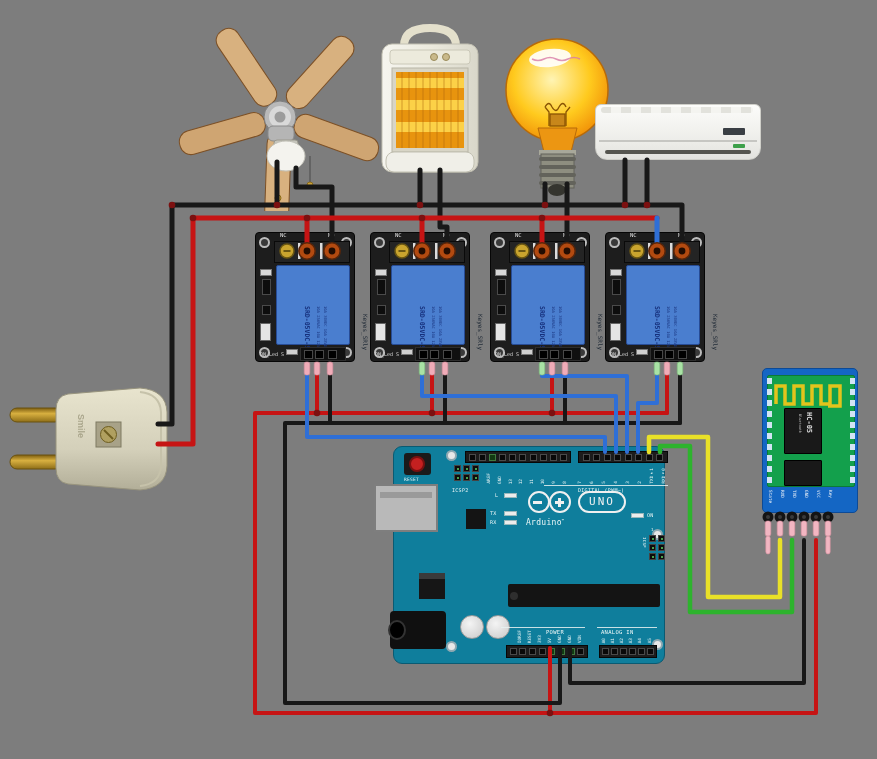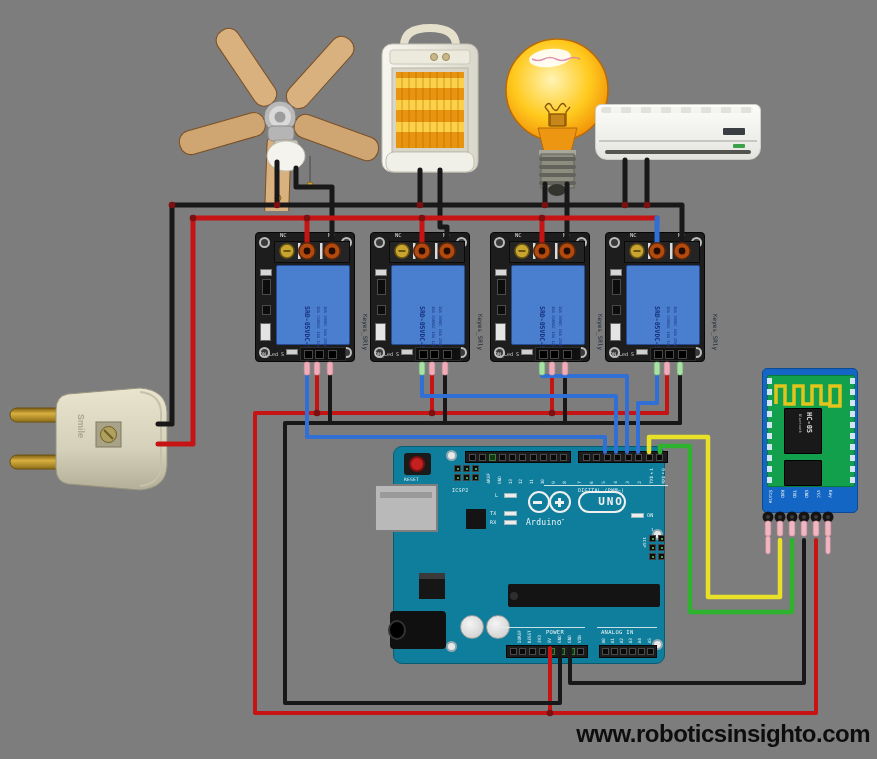--- a/index.html
+++ b/index.html
@@ -386,21 +386,21 @@
 
     <div class="logoc" style="left:134px;top:44px"></div>
     <div class="logoc" style="left:155px;top:44px"></div>
     <div class="abs" style="left:139px;top:54px;width:9px;height:2.5px;background:#f0f0f0"></div>
     <div class="abs" style="left:161px;top:54px;width:9px;height:2.5px;background:#f0f0f0"></div>
     <div class="abs" style="left:164px;top:50.5px;width:2.5px;height:9px;background:#f0f0f0"></div>
     <div class="a-lbl" style="left:132px;top:71px;font-size:8px">
       <span>Arduino</span><span style="font-size:4px;vertical-align:top">™</span>
     </div>
     <div class="abs" style="left:184px;top:44px;width:48px;height:22px;border:2px solid #f0f0f0;border-radius:12px;
-                text-align:right;line-height:18px;font-size:11px;font-weight:bold;letter-spacing:2px;color:#f0f0f0">UNO</div>
+                text-align:center;line-height:18px;font-size:11px;font-weight:normal;letter-spacing:2px;color:#f0f0f0">UNO</div>
     <div class="ledrect" style="left:237px;top:66px"></div>
     <div class="a-lbl" style="left:253px;top:65px">ON</div>
 
     <div class="icspgrid" style="left:255px;top:88px">
       <div class="isq"></div>
         <div class="isq"></div>
       <div class="isq"></div>
         <div class="isq"></div>
       <div class="isq"></div>
         <div class="isq"></div>
@@ -481,21 +481,20 @@
       <div class="h-chip" style="left:16px;top:84px;width:38px;height:26px"></div>
     </div>
     <div class="vtext h-pinlbl" style="left:9px;top:121px">State</div>
     <div class="vtext h-pinlbl" style="left:21px;top:121px">RXD</div>
     <div class="vtext h-pinlbl" style="left:33px;top:121px">TXD</div>
     <div class="vtext h-pinlbl" style="left:45px;top:121px">GND</div>
     <div class="vtext h-pinlbl" style="left:57px;top:121px">VCC</div>
     <div class="vtext h-pinlbl" style="left:69px;top:121px">Key</div>
   </div>
 
-  <div id="watermark">www.roboticsinsighto.com</div>
 
   <svg class="abs" style="left:0;top:0;pointer-events:none" width="877" height="759">
     <g fill="none" stroke-linejoin="round" stroke-linecap="round">
 
       <path d="M158,424 H172 V205 H682 V246" stroke="#181818" stroke-width="5"></path>
       <path d="M277,162 V205" stroke="#181818" stroke-width="5"></path>
       <path d="M296,168 V187 H332 V246" stroke="#181818" stroke-width="5"></path>
       <path d="M420,170 V205" stroke="#181818" stroke-width="5"></path>
       <path d="M440,170 V227 H447 V246" stroke="#181818" stroke-width="5"></path>
       <path d="M545,184 V205" stroke="#181818" stroke-width="5"></path>

